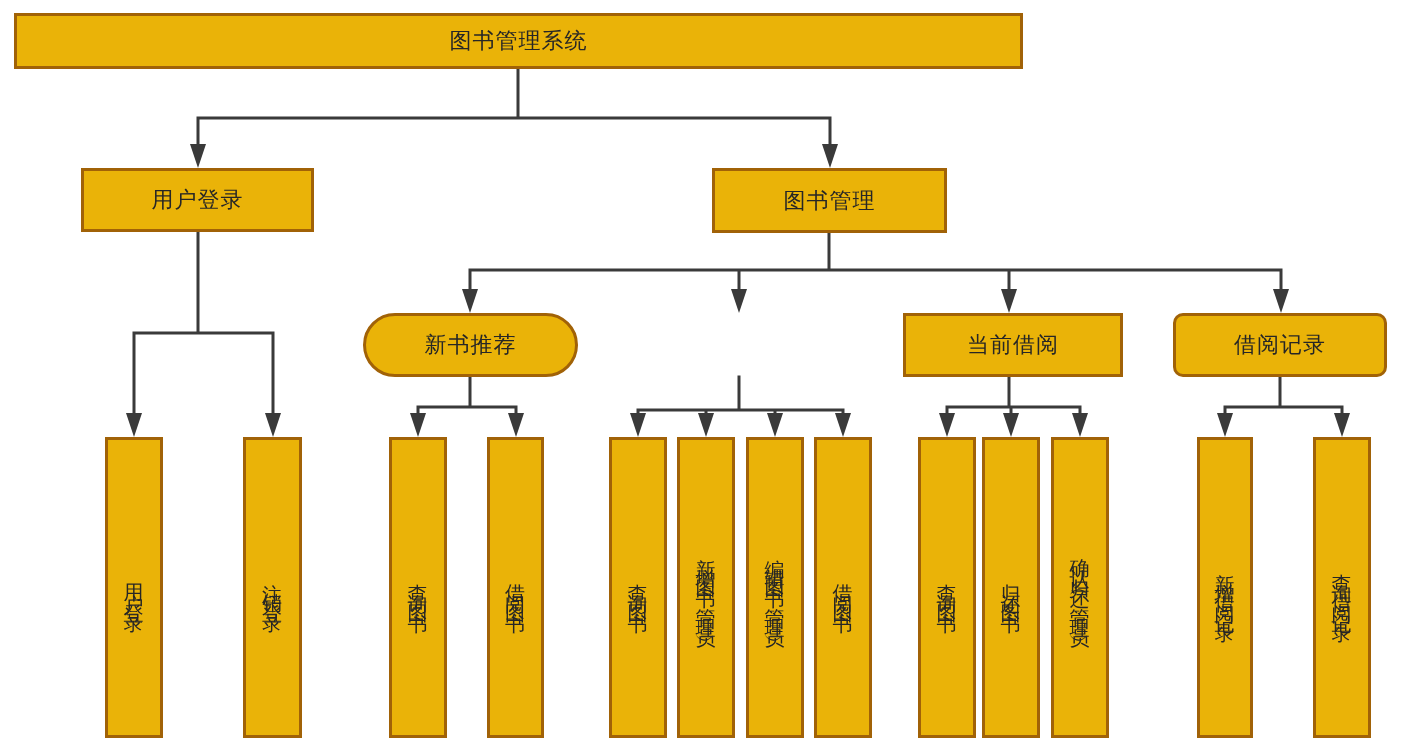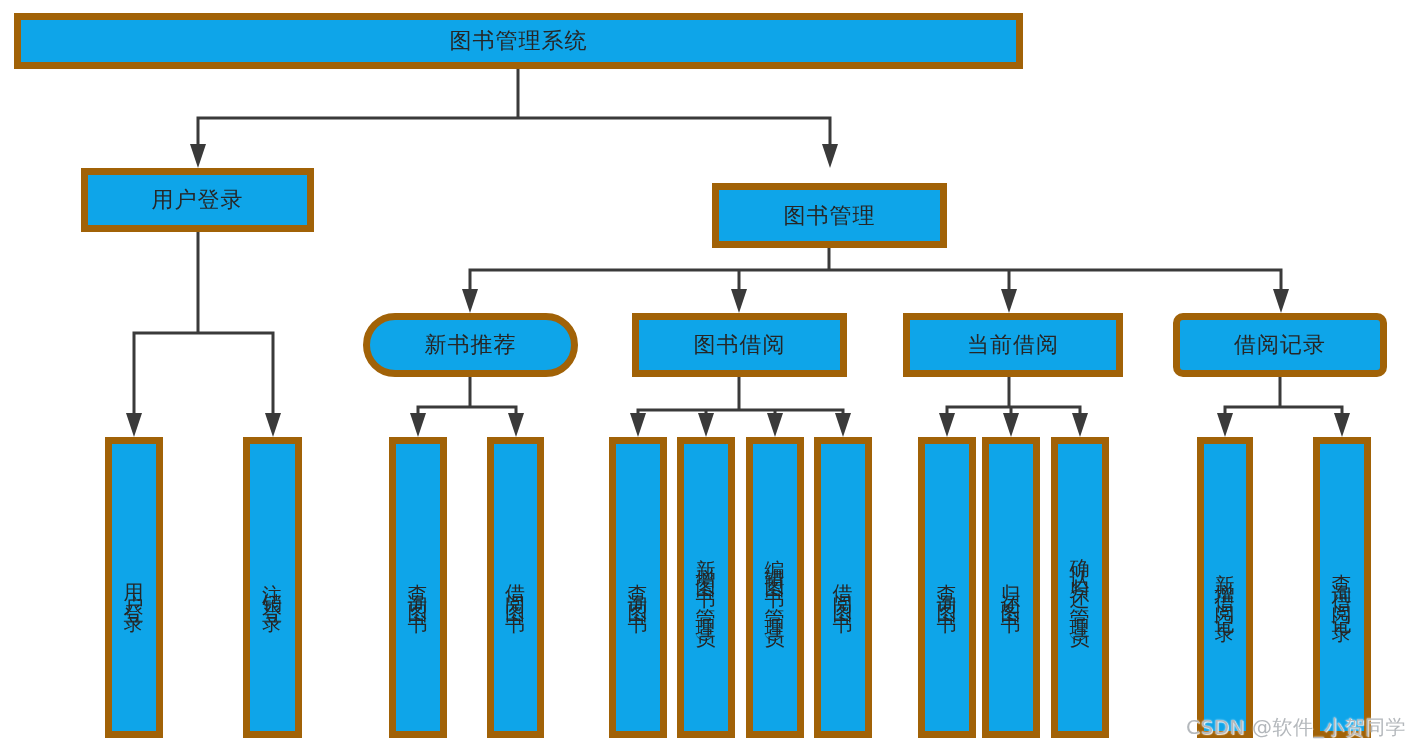--- a/index.html
+++ b/index.html
@@ -17,22 +17,22 @@
   }
   .connectors {
     position: absolute;
     left: 0;
     top: 0;
     pointer-events: none;
   }
   .node {
     position: absolute;
     box-sizing: border-box;
-    border: 7px solid #a16207;
-    background: #0ea5e9;
+    border: 3px solid #a16207;
+    background: #eab308;
     display: flex;
     align-items: center;
     justify-content: center;
     color: #262626;
     z-index: 2;
   }
   .h-node {
     font-size: 22px;
     letter-spacing: 1px;
     white-space: nowrap;
@@ -97,24 +97,23 @@
       <polygon points="1003,413 1019,413 1011,437"></polygon>
       <polygon points="1072,413 1088,413 1080,437"></polygon>
       <polygon points="1217,413 1233,413 1225,437"></polygon>
       <polygon points="1334,413 1350,413 1342,437"></polygon>
     </g>
   </svg>
 
   <div class="node h-node" style="left:14px; top:13px; width:1009px; height:56px;">图书管理系统</div>
 
   <div class="node h-node" style="left:81px; top:168px; width:233px; height:64px;">用户登录</div>
-  <div class="node h-node" style="left:712px; top:168px; width:235px; height:65px;margin-top:15px;">图书管理</div>
+  <div class="node h-node" style="left:712px; top:168px; width:235px; height:65px;">图书管理</div>
 
   <div class="node h-node" style="left:363px; top:313px; width:215px; height:64px;border-radius:32px;">新书推荐</div>
-  <div class="node h-node" style="left:632px; top:313px; width:215px; height:64px;">图书借阅</div>
   <div class="node h-node" style="left:903px; top:313px; width:220px; height:64px;">当前借阅</div>
   <div class="node h-node" style="left:1173px; top:313px; width:214px; height:64px;border-radius:10px;">借阅记录</div>
 
   <div class="node v-node" style="left:105px; top:437px; width:58px; height:301px;">用户登录</div>
   <div class="node v-node" style="left:243px; top:437px; width:59px; height:301px;">注销登录</div>
 
   <div class="node v-node" style="left:389px; top:437px; width:58px; height:301px;">查询图书</div>
   <div class="node v-node" style="left:487px; top:437px; width:57px; height:301px;">借阅图书</div>
 
   <div class="node v-node" style="left:609px; top:437px; width:58px; height:301px;">查询图书</div>
@@ -122,15 +121,14 @@
   <div class="node v-node" style="left:746px; top:437px; width:58px; height:301px;">编辑图书（管理员）</div>
   <div class="node v-node" style="left:814px; top:437px; width:58px; height:301px;">借阅图书</div>
 
   <div class="node v-node" style="left:918px; top:437px; width:58px; height:301px;">查询图书</div>
   <div class="node v-node" style="left:982px; top:437px; width:58px; height:301px;">归还图书</div>
   <div class="node v-node" style="left:1051px; top:437px; width:58px; height:301px;">确认归还（管理员）</div>
 
   <div class="node v-node" style="left:1197px; top:437px; width:56px; height:301px;">新增借阅记录</div>
   <div class="node v-node" style="left:1313px; top:437px; width:58px; height:301px;">查询借阅记录</div>
 
-  <div class="watermark">CSDN @软件_小贺同学</div>
 
 </div>
 
 </body></html>

